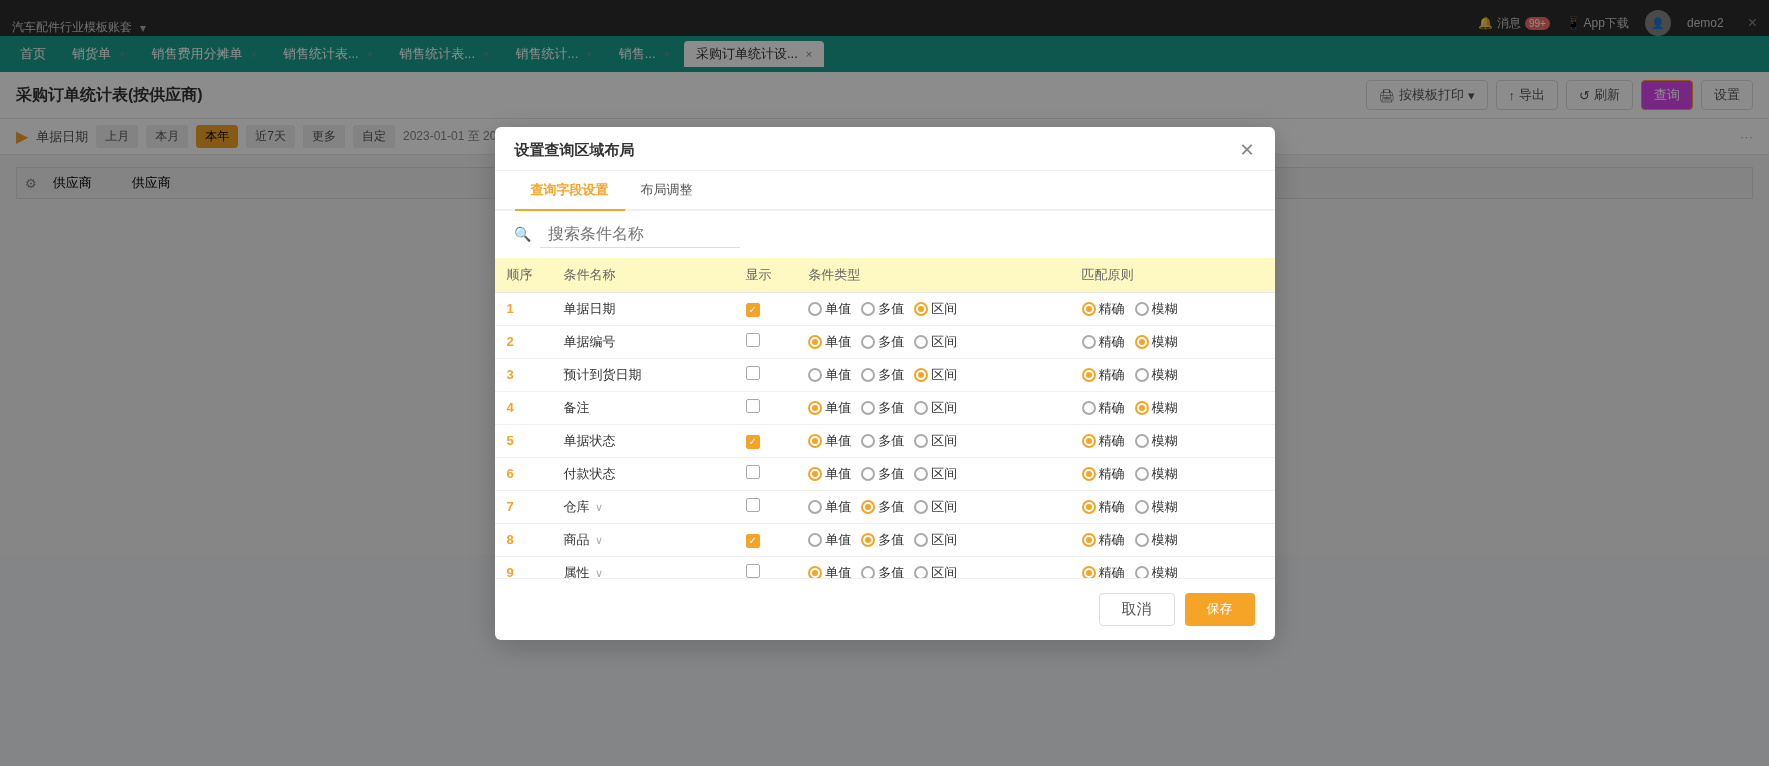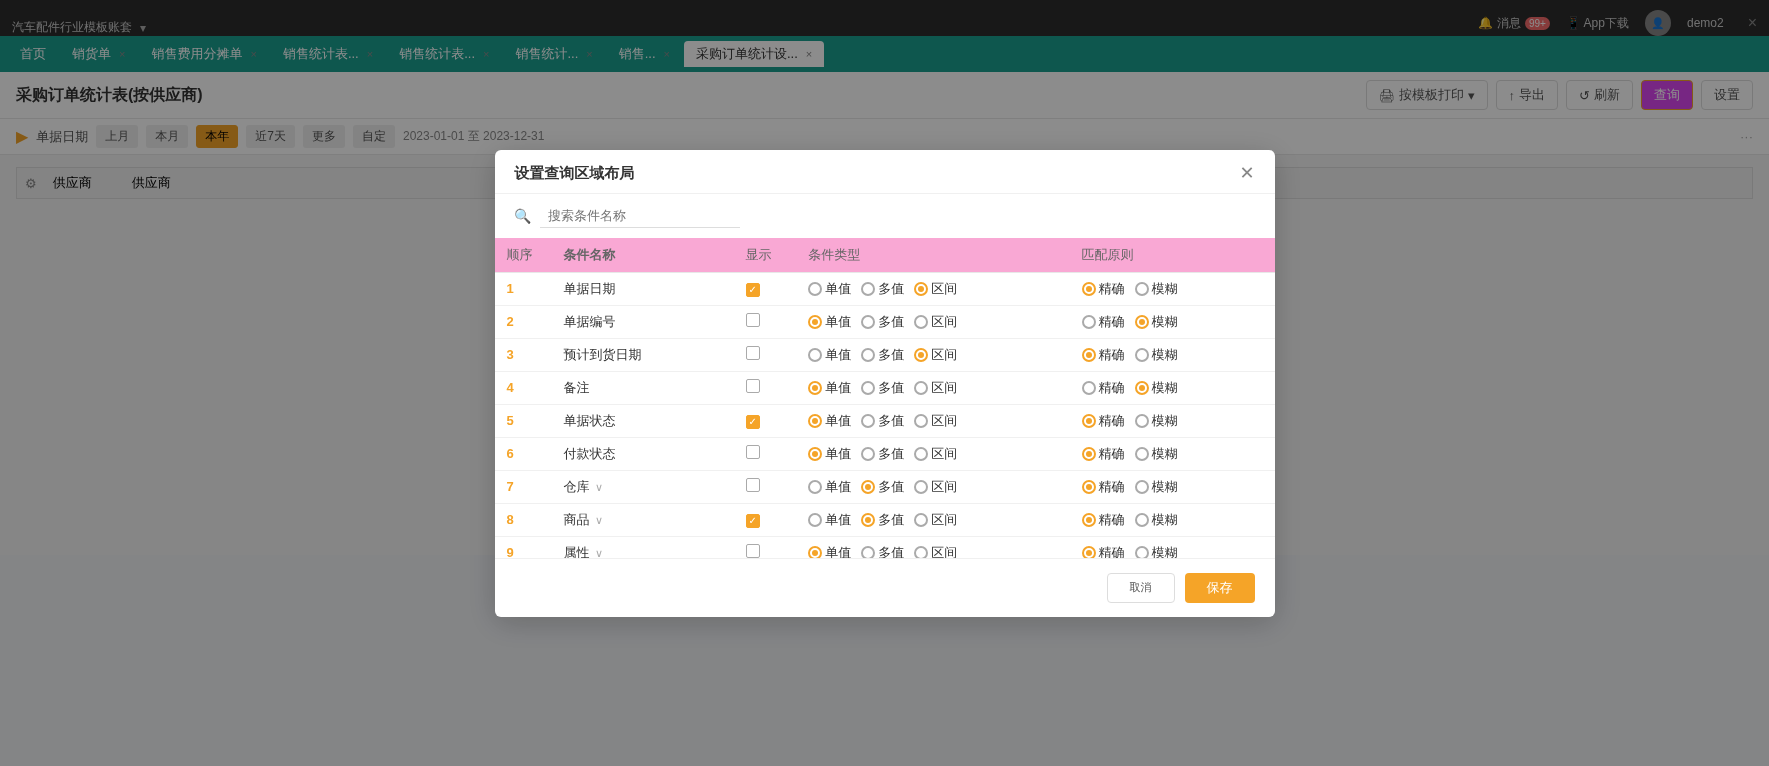--- a/index.html
+++ b/index.html
@@ -120,39 +120,39 @@
     .modal-tab { padding: 10px 16px; cursor: pointer; color: #555; font-size: 13px; border-bottom: 2px solid transparent; margin-bottom: -2px; }
     .modal-tab.active { color: #f5a428; border-bottom-color: #f5a428; font-weight: bold; }
 
     
     .search-bar { padding: 10px 20px; display: flex; align-items: center; gap: 8px; }
     .search-bar input { border: none; border-bottom: 1px solid #ddd; outline: none; padding: 4px 8px; font-size: 13px; width: 200px; }
     .search-icon { color: #aaa; font-size: 14px; }
 
     
     .config-table { width: 100%; border-collapse: collapse; }
-    .config-table th { background: #f9a8d4; color: #666; font-weight: 500; padding: 8px 12px; border-bottom: 1px solid #e8e8e8; text-align: left; font-size: 13px; }
+    .config-table th { background: #fef9c3; color: #666; font-weight: 500; padding: 8px 12px; border-bottom: 1px solid #e8e8e8; text-align: left; font-size: 13px; }
     .config-table td { padding: 7px 12px; border-bottom: 1px solid #f0f0f0; font-size: 13px; vertical-align: middle; color: #333; }
     .order-num { color: #f5a428; font-weight: bold; }
     .table-scroll { overflow-y: auto; max-height: 320px; padding: 0 0 0 0; }
 
     
     .radio-group { display: flex; align-items: center; gap: 10px; }
     .radio-item { display: flex; align-items: center; gap: 3px; cursor: pointer; }
     .radio-circle { width: 14px; height: 14px; border-radius: 50%; border: 2px solid #aaa; display: inline-flex; align-items: center; justify-content: center; }
     .radio-circle.checked { border-color: #f5a428; }
     .radio-circle.checked::after { content: ''; width: 6px; height: 6px; border-radius: 50%; background: #f5a428; }
 
     .checkbox-box { width: 14px; height: 14px; border: 1.5px solid #aaa; border-radius: 2px; display: inline-flex; align-items: center; justify-content: center; cursor: pointer; }
     .checkbox-box.checked { background: #f5a428; border-color: #f5a428; }
     .checkbox-box.checked::after { content: '✓'; color: #fff; font-size: 10px; line-height: 1; }
 
     
     .modal-footer { padding: 14px 20px; border-top: 1px solid #f0f0f0; display: flex; justify-content: flex-end; gap: 10px; }
-    .btn-cancel { padding: 6px 22px; border: 1px solid #ddd; background: #fff; border-radius: 4px; cursor: pointer; font-size: 11px; color: #555; }
+    .btn-cancel { padding: 6px 22px; border: 1px solid #ddd; background: #fff; border-radius: 4px; cursor: pointer; font-size: 15px; color: #555; }
     .btn-save { padding: 6px 22px; border: none; background: #f5a428; border-radius: 4px; cursor: pointer; font-size: 13px; color: #fff; }
 
     .dropdown-arrow { font-size: 11px; color: #aaa; margin-left: 2px; }
   </style>
 </head>
 <body>
 
 <div class="top-nav">
   <div class="top-nav-left">
     <span>汽车配件行业模板账套</span>
@@ -255,32 +255,40 @@
 </div>
 
 <div class="overlay">
   <div class="modal">
 
     <div class="modal-header">
       <span class="modal-title">设置查询区域布局</span>
       <span class="modal-close">✕</span>
     </div>
 
+    <div class="modal-tabs">
+      <div class="modal-tab active">
+        <span>查询字段设置</span>
+      </div>
+      <div class="modal-tab">
+        <span>布局调整</span>
+      </div>
+    </div>
 
     <div class="search-bar">
       <span class="search-icon">🔍</span>
-      <input type="text" placeholder="搜索条件名称" style="border-top: none; border-right: none; border-left: none; border-image: initial; border-bottom: 1px solid rgb(221, 221, 221); outline: none; padding: 4px 8px; font-size: 13px; width: 200px;">
+      <input type="text" placeholder="搜索条件名称" style="border-top: none; border-right: none; border-left: none; border-image: initial; border-bottom: 1px solid rgb(221, 221, 221); outline: none; padding: 4px 8px; font-size: 16px; width: 200px;">
     </div>
 
     <div class="table-scroll">
       <table class="config-table">
         <thead>
           <tr>
             <th style="width:50px;">顺序</th>
-            <th style="width:160px;font-weight:bold;">条件名称</th>
+            <th style="width:160px;">条件名称</th>
             <th style="width:55px;">显示</th>
             <th style="width:240px;">条件类型</th>
             <th style="width:180px;">匹配原则</th>
           </tr>
         </thead>
         <tbody id="config-table-body">
 
         <tr>
               <td><span class="order-num">1</span></td>
               <td>单据日期</td>

